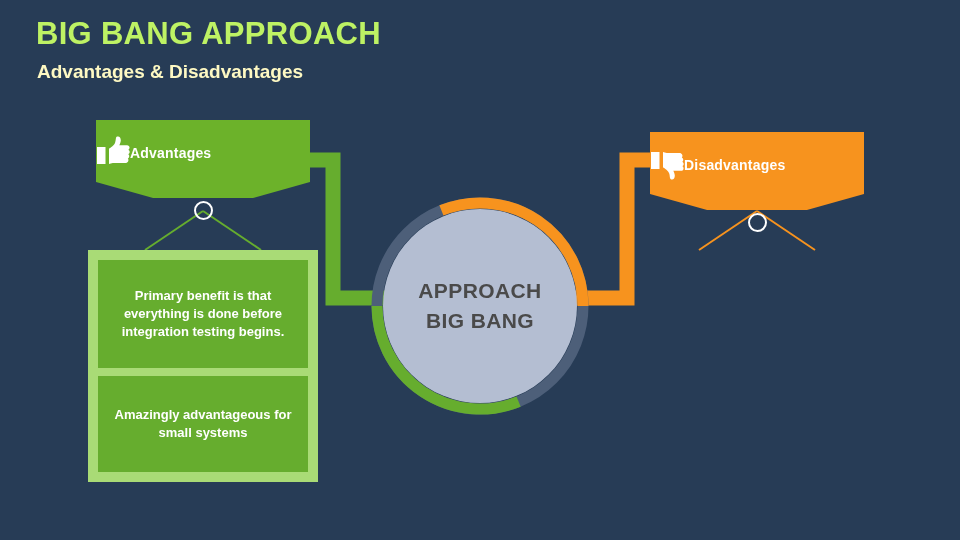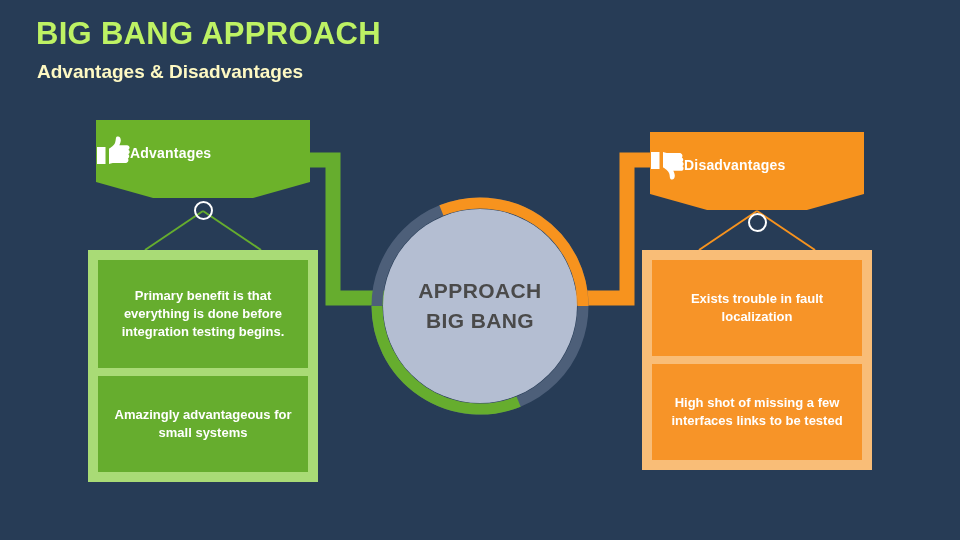--- a/index.html
+++ b/index.html
@@ -227,23 +227,14 @@
   <div class="panel green" style="left:88px; top:250px;">
     <div class="card green" style="height:108px;">
       <div class="card-text">Primary benefit is that everything is done before integration testing begins.</div>
     </div>
     <div class="card-gap-green"></div>
     <div class="card green" style="height:96px;">
       <div class="card-text">Amazingly advantageous for small systems</div>
     </div>
   </div>
 
-  <div class="panel orange" style="left:642px; top:250px;">
-    <div class="card orange" style="height:96px;">
-      <div class="card-text">Exists trouble in fault localization</div>
-    </div>
-    <div class="card-gap-orange"></div>
-    <div class="card orange" style="height:96px;">
-      <div class="card-text">High shot of missing a few interfaces links to be tested</div>
-    </div>
-  </div>
 
 </div>
 
 </body></html>

